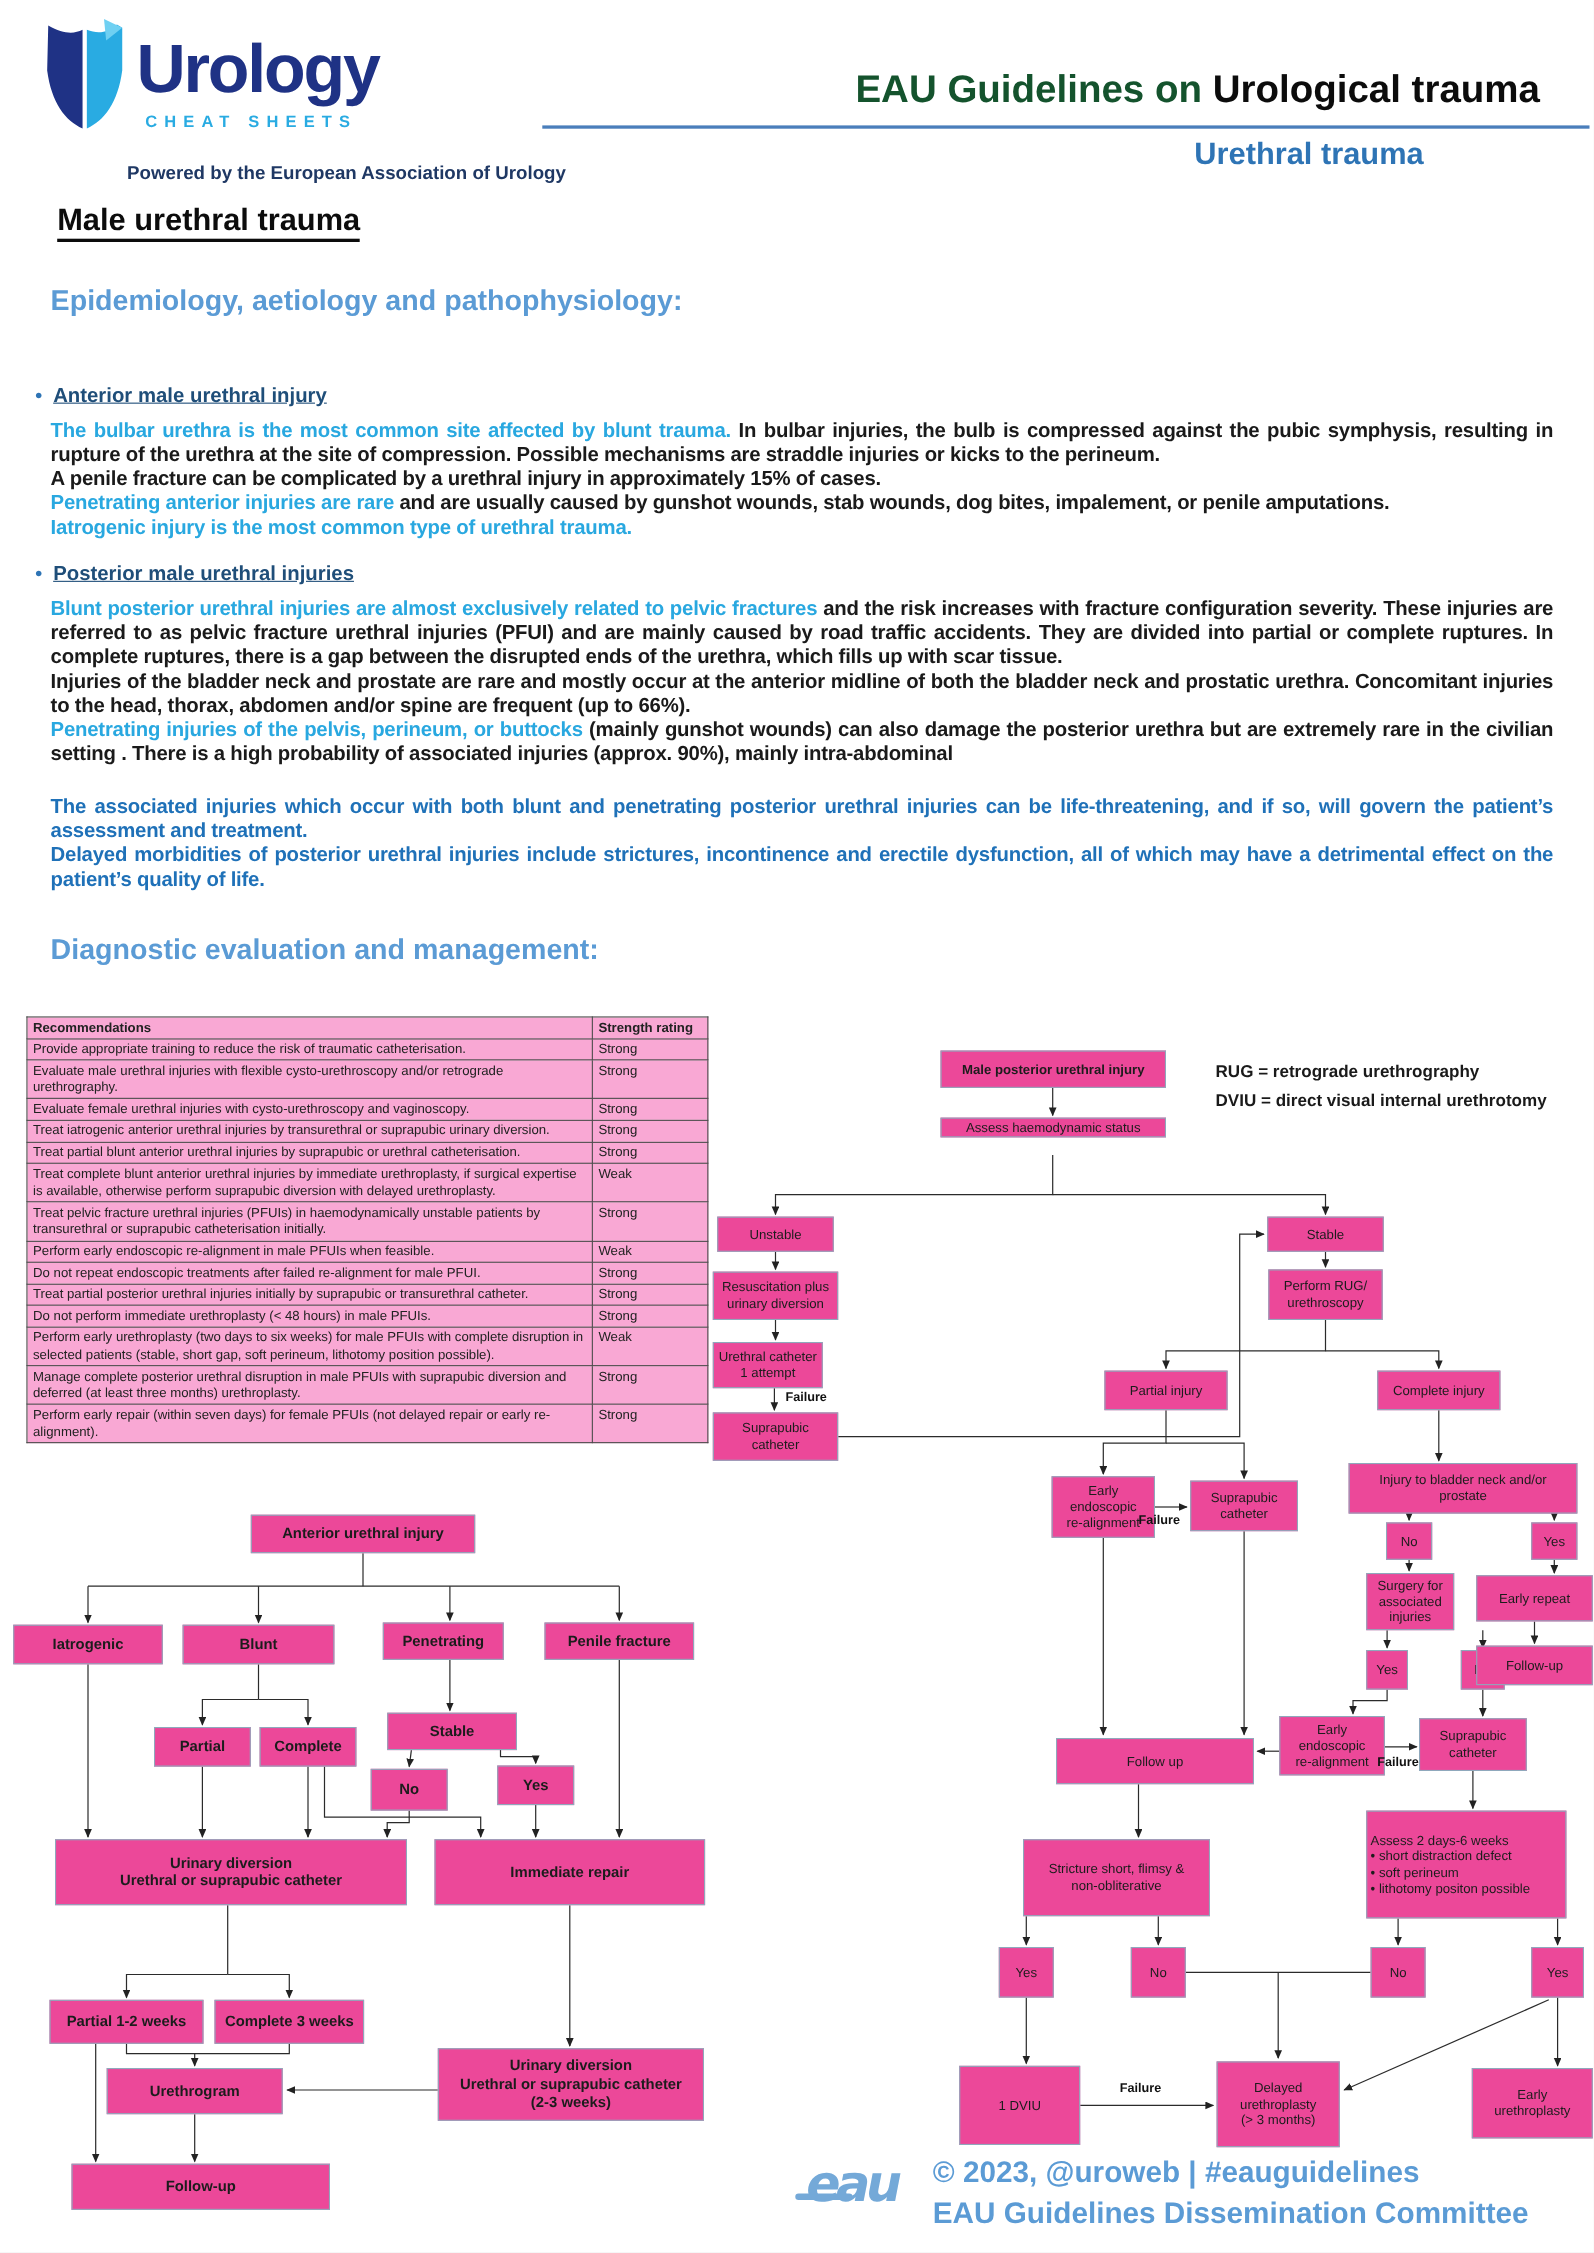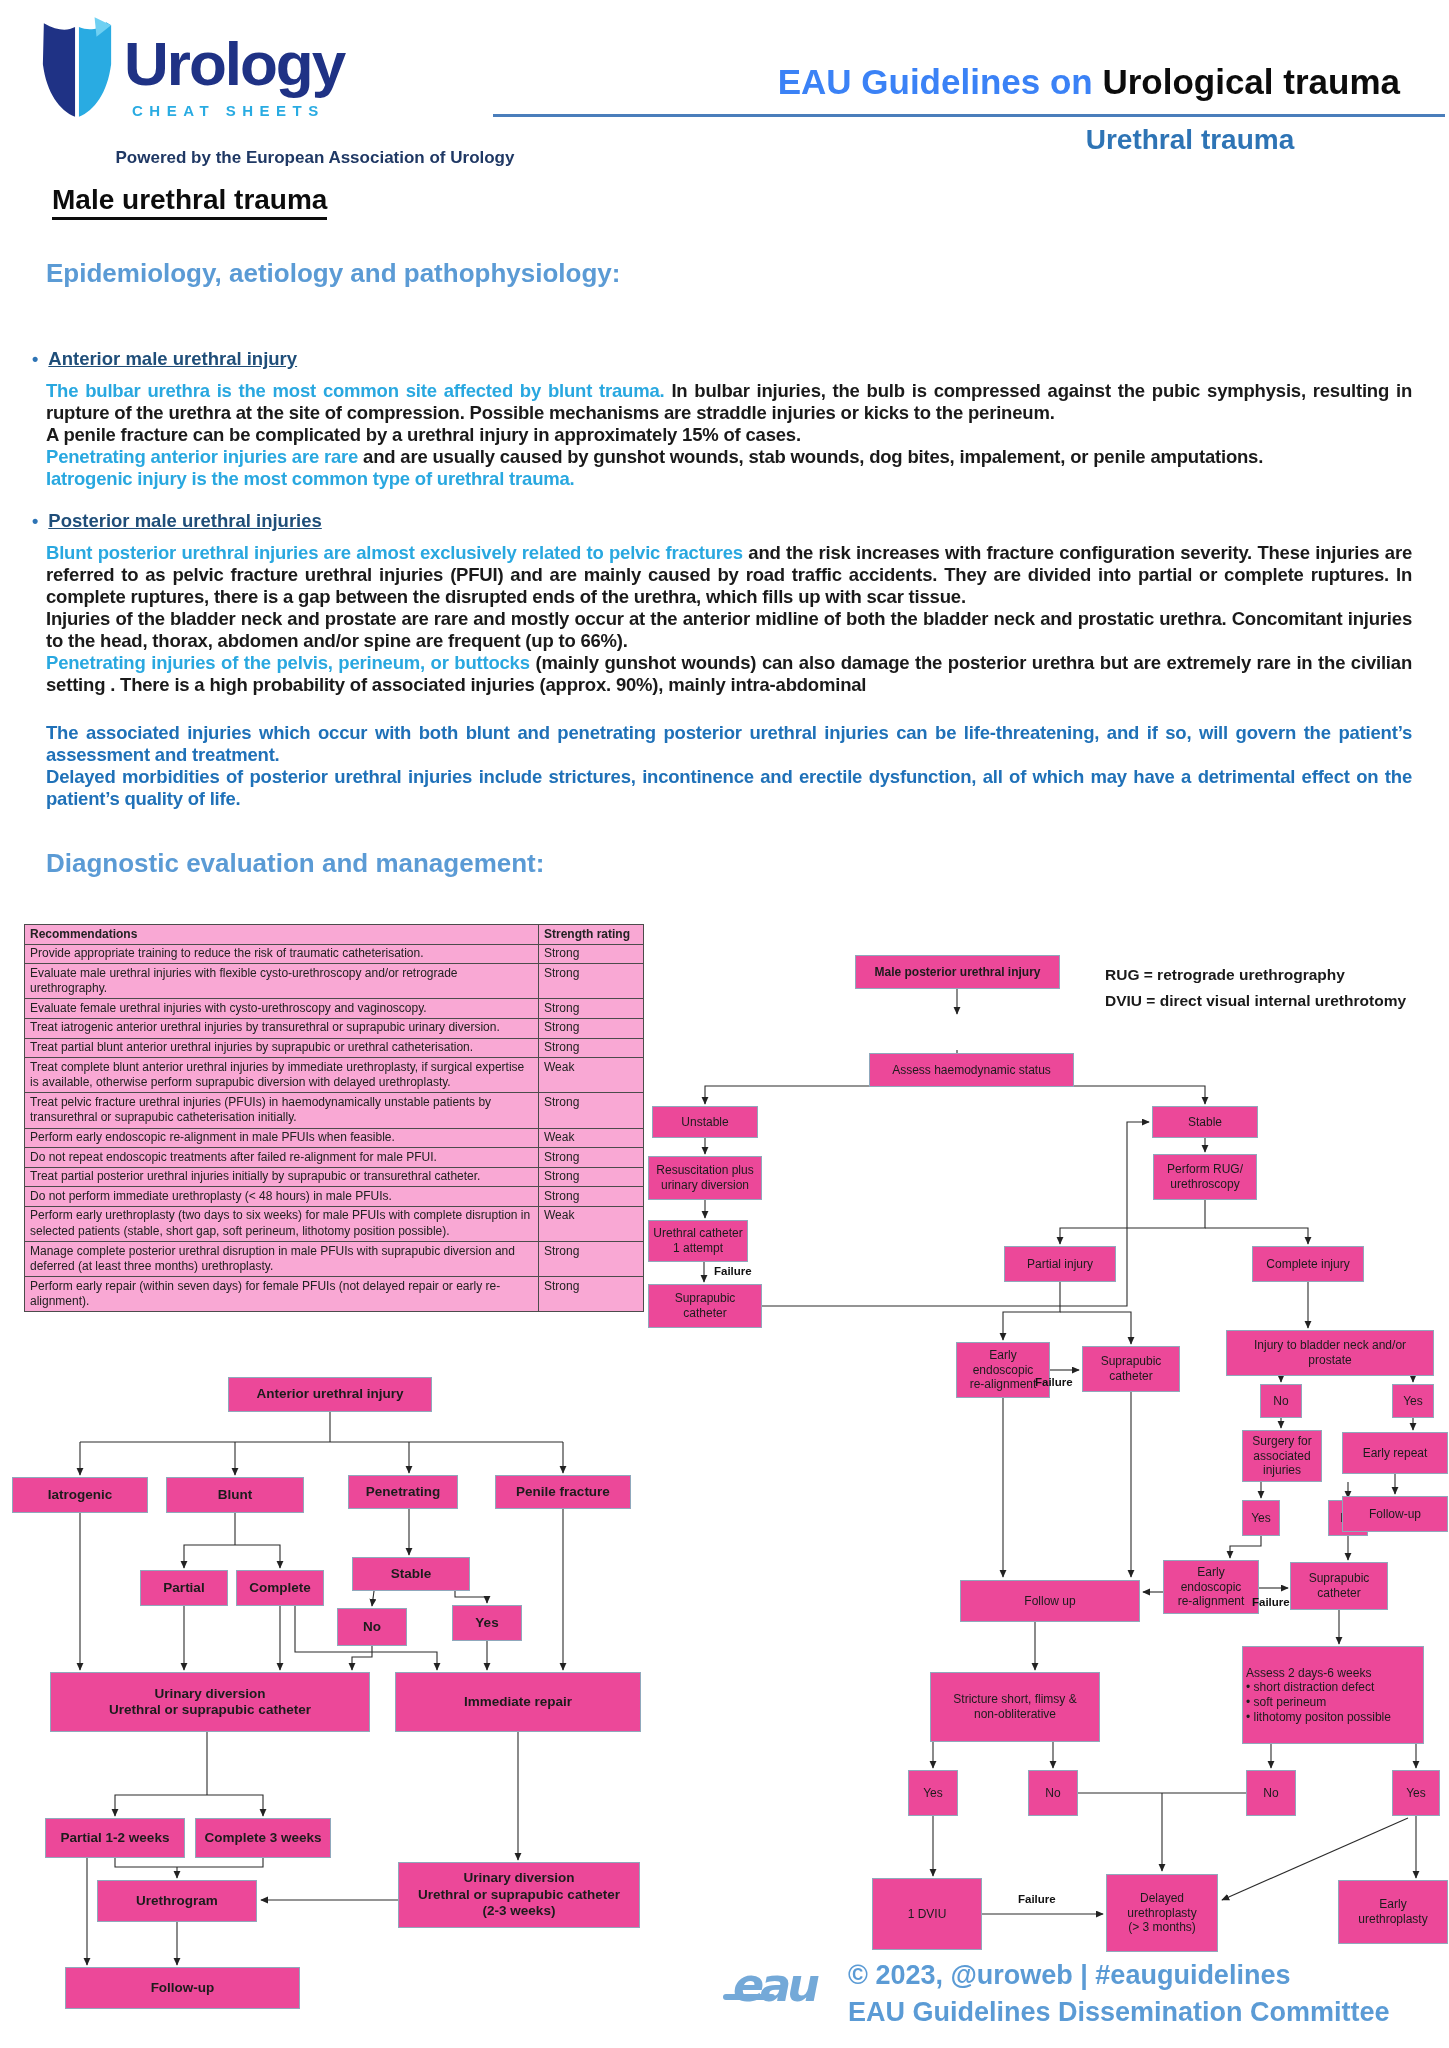--- a/index.html
+++ b/index.html
@@ -11,21 +11,21 @@
   
   #shield-icon{position:absolute;left:38px;top:14px;width:78px;height:112px;}
   #brand-text{position:absolute;left:124px;top:28px;font-size:62px;font-weight:800;
               letter-spacing:-2px;color:#1f3285;}
   #brand-tagline{position:absolute;left:132px;top:102px;font-size:15px;font-weight:700;
                  letter-spacing:6.5px;color:#29abe2;}
   #powered-by{position:absolute;left:80px;top:148px;width:470px;text-align:center;
               font-size:17px;font-weight:700;color:#1f3864;}
   #doc-title{position:absolute;left:560px;top:62px;width:840px;text-align:right;
              font-size:35px;font-weight:700;white-space:nowrap;}
-  #doc-title .gray{color:#3b82f6;}
+  #doc-title .gray{color:#14532d;}
   #doc-title .black{color:#0c0c0c;}
   #title-rule{position:absolute;left:493px;top:114px;width:952px;height:3px;background:#4a7ebb;}
   #doc-subtitle{position:absolute;left:1040px;top:124px;width:300px;text-align:center;
                 font-size:28px;font-weight:700;color:#2e74b5;}
 
   
   #page-title{position:absolute;left:52px;top:184px;font-size:28px;font-weight:700;color:#0c0c0c;
               border-bottom:3px solid #0c0c0c;padding-bottom:1px;}
   .section-heading{position:absolute;left:46px;font-size:26px;font-weight:700;color:#5b9bd5;}
   #sec-epi{top:258px;}
@@ -225,21 +225,21 @@
           <polyline points="786,804 786,828" marker-end="url(#arrow-p)"></polyline>
           <polyline points="303,876 303,936" marker-end="url(#arrow-p)"></polyline>
           <polyline points="352,974 473,974" marker-end="url(#arrow-p)"></polyline>
           <polyline points="448,853 616,853"></polyline>
           <polyline points="532,853 532,931" marker-end="url(#arrow-p)"></polyline>
           <polyline points="786,876 786,938" marker-end="url(#arrow-p)"></polyline>
           <polyline points="778,878 592,960" marker-end="url(#arrow-p)"></polyline>
         </g>
     </svg>
   <div class="fc-box" style="left: 225px; top: 15px; width: 205px; height: 34px; font-weight: 700;">Male posterior urethral injury</div>
-      <div class="fc-box" style="left: 239px; top: 76px; width: 205px; height: 34px; margin-top: 37px;">Assess haemodynamic status</div>
+      <div class="fc-box" style="left: 225px; top: 76px; width: 205px; height: 18px;">Assess haemodynamic status</div>
       <div class="fc-box" style="left: 22px; top: 166px; width: 106px; height: 32px;">Unstable</div>
       <div class="fc-box" style="left: 522px; top: 166px; width: 106px; height: 32px;">Stable</div>
       <div class="fc-box" style="left: 18px; top: 216px; width: 114px; height: 44px;">Resuscitation plus
 urinary diversion</div>
       <div class="fc-box" style="left: 523px; top: 214px; width: 104px; height: 46px;">Perform RUG/
 urethroscopy</div>
       <div class="fc-box" style="left: 18px; top: 280px; width: 100px; height: 42px;">Urethral catheter
 1 attempt</div>
       <div class="fc-label" style="left: 84px; top: 325px;">Failure</div>
       <div class="fc-box" style="left: 18px; top: 344px; width: 114px; height: 44px;">Suprapubic

